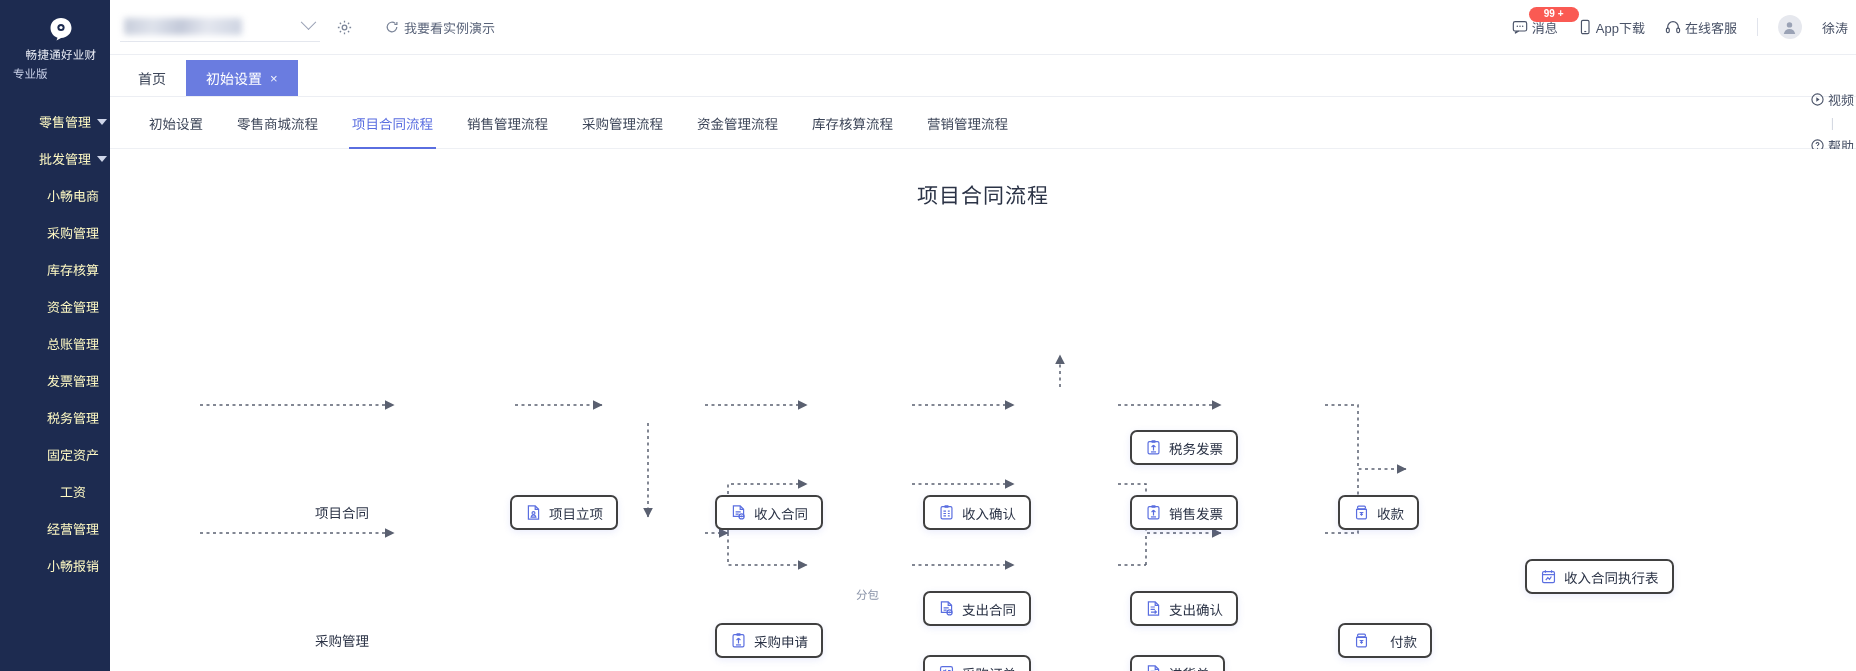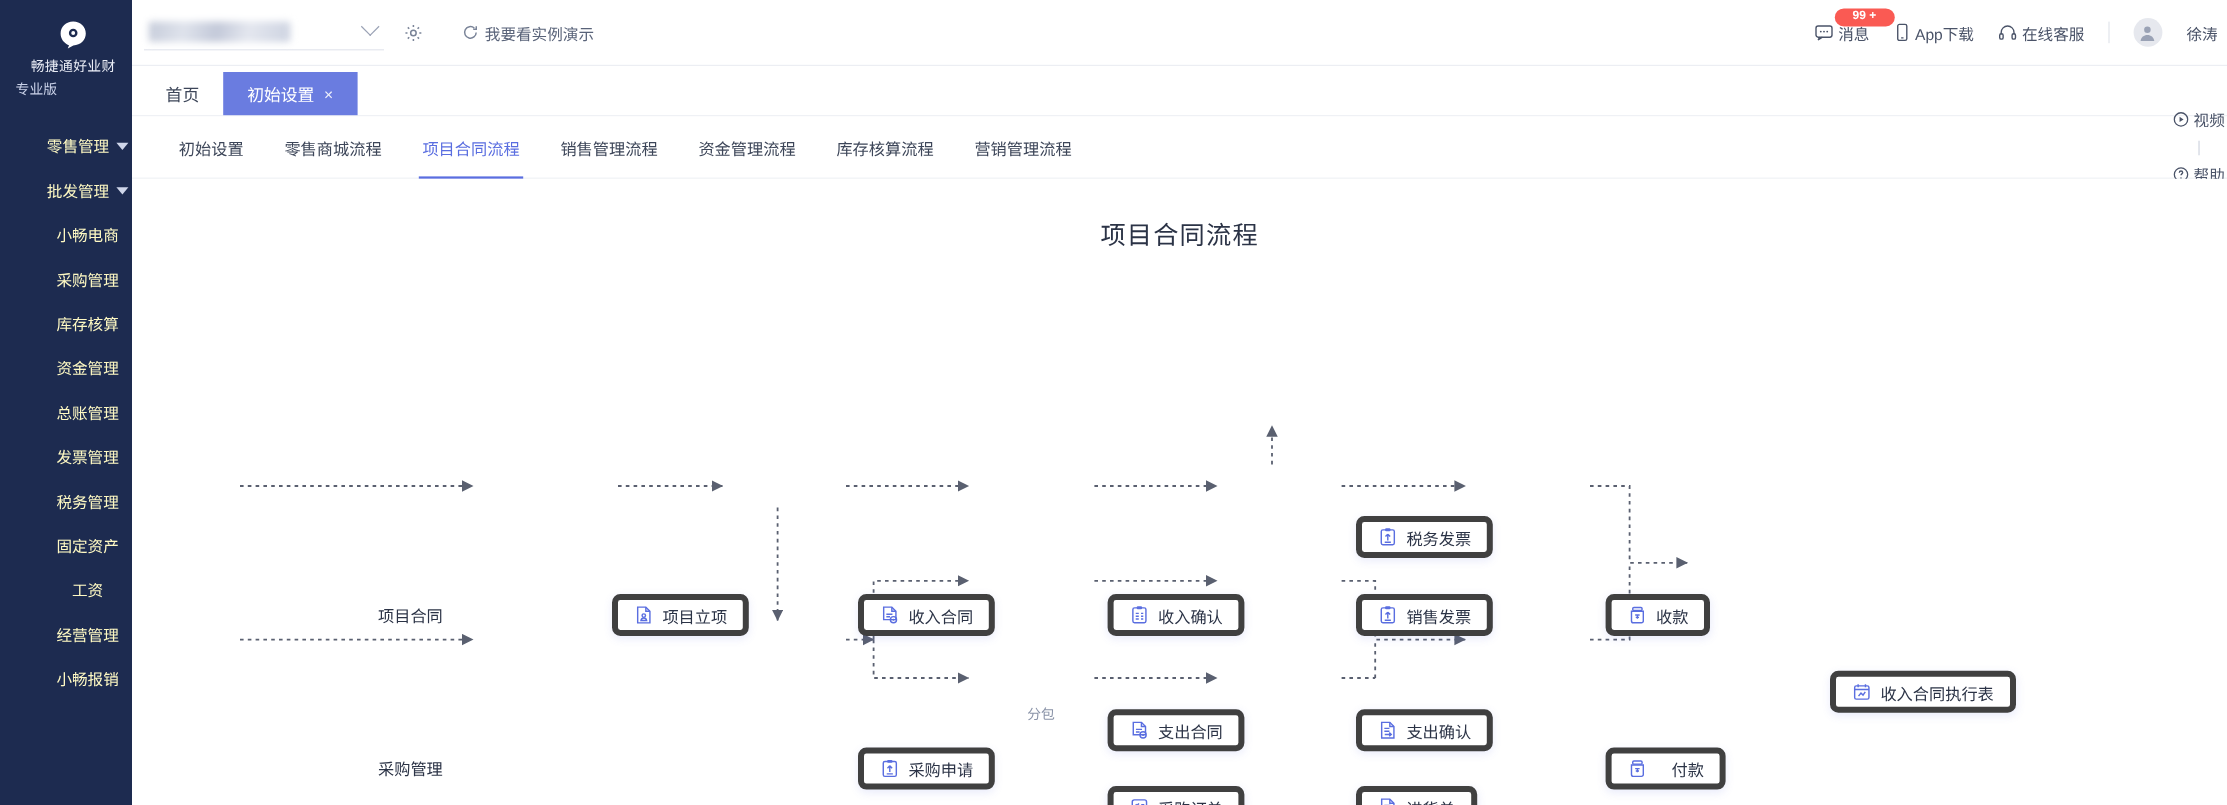--- a/index.html
+++ b/index.html
@@ -123,21 +123,21 @@
   
   .canvas { flex: 1; background: #fff; position: relative; overflow: hidden; }
   .flow-title {
     position: absolute; left: 0; right: 0; top: 30px; text-align: center;
     font-size: 21px; color: #2b3346; letter-spacing: 1px;
   }
   #flow-svg { position: absolute; left: 0; top: 0; }
 
   .node {
     position: absolute; height: 35px; background: #fff;
-    border: 5px solid #404040; border-radius: 7px;
+    border: 2px solid #404040; border-radius: 7px;
     box-shadow: 0 2px 7px rgba(90,110,224,.13);
     display: flex; align-items: center; gap: 7px; padding: 0 13px;
     font-size: 13.5px; color: #2b3346; cursor: pointer; white-space: nowrap;
   }
   .node .nicon { width: 17px; height: 17px; flex: 0 0 17px; display: block; }
   .row-label {
     position: absolute; font-size: 13.5px; color: #2b3346; white-space: nowrap;
   }
   .edge-label {
     position: absolute; font-size: 11.5px; color: #8a93a8; white-space: nowrap;
@@ -283,20 +283,23 @@
       <div class="sn">
           <span>零售商城流程</span>
         </div>
       <div class="sn active">
           <span>项目合同流程</span>
         </div>
       <div class="sn">
           <span>销售管理流程</span>
         </div>
       <div class="sn">
+          <span>采购管理流程</span>
+        </div>
+      <div class="sn">
           <span>资金管理流程</span>
         </div>
       <div class="sn">
           <span>库存核算流程</span>
         </div>
       <div class="sn">
           <span>营销管理流程</span>
         </div>
 
       <div class="subnav-right">

